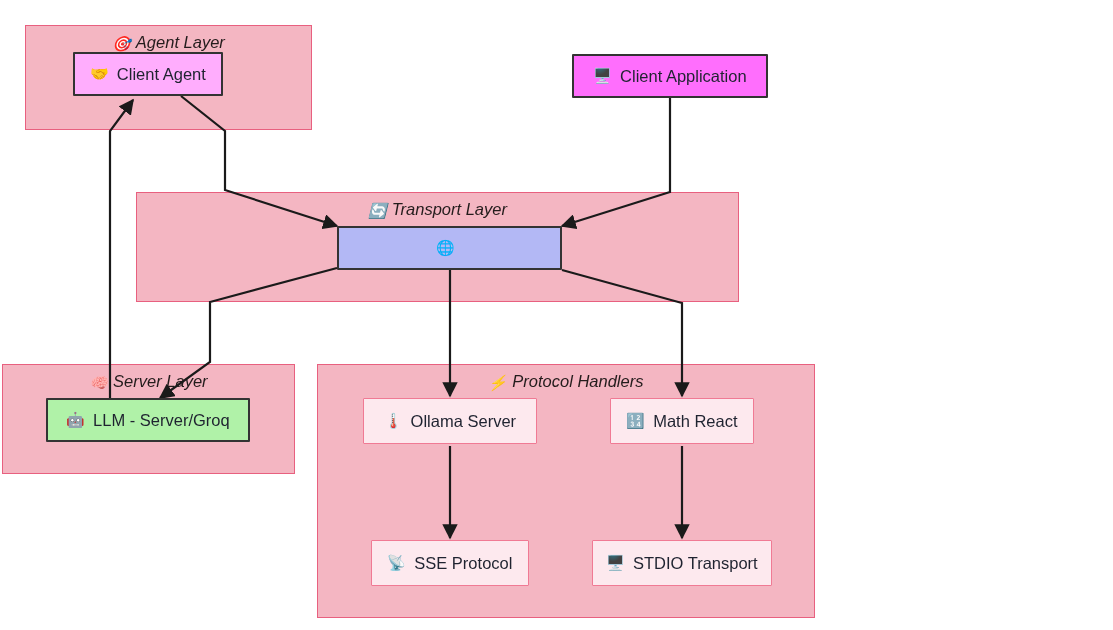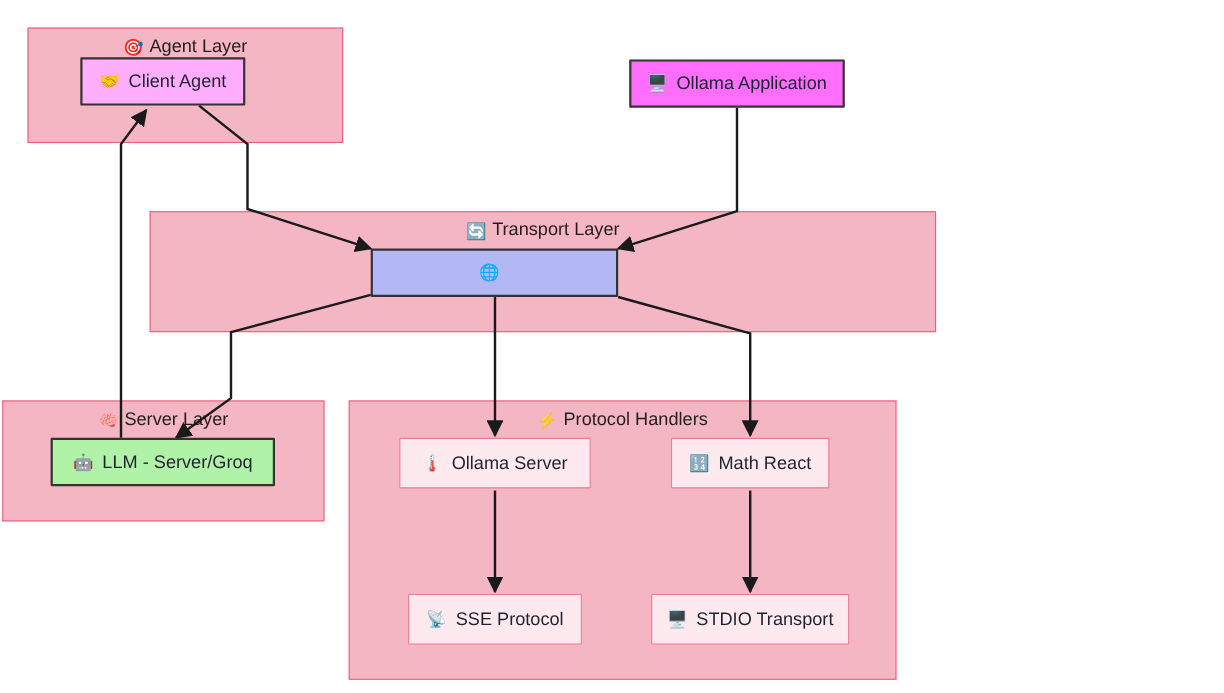--- a/index.html
+++ b/index.html
@@ -34,20 +34,21 @@
   .subgraph-title {
     position: absolute;
     top: 6px;
     left: 0;
     right: 0;
     text-align: center;
     font-size: 16.5px;
     color: #241c1c;
     white-space: nowrap;
     line-height: 20px;
+    font-style: italic;
   }
   .subgraph-title .ticon {
     font-size: 15px;
     margin-right: 5px;
     vertical-align: -1px;
   }
   .node {
     position: absolute;
     box-sizing: border-box;
     display: flex;
@@ -79,21 +80,21 @@
 <body>
 
 <div id="canvas">
 
   <div class="subgraph" style="left:25px; top:25px; width:287px; height:105px;">
     <div class="subgraph-title">
       <span class="ticon">🎯</span><span>Agent Layer</span>
     </div>
   </div>
 
-  <div class="subgraph" style="left:136px; top:192px; width:715px; height:110px;">
+  <div class="subgraph" style="left:136px; top:192px; width:603px; height:110px;">
     <div class="subgraph-title">
       <span class="ticon">🔄</span><span>Transport Layer</span>
     </div>
   </div>
 
   <div class="subgraph" style="left:2px; top:364px; width:293px; height:110px;">
     <div class="subgraph-title">
       <span class="ticon">🧠</span><span>Server Layer</span>
     </div>
   </div>
@@ -130,21 +131,21 @@
     </g>
   </svg>
 
   <div class="node node-dark fill-react" style="left:73px; top:52px; width:150px; height:44px;">
     <span class="nicon">🤝</span>
     <span>Client Agent</span>
   </div>
 
   <div class="node node-dark fill-client" style="left:572px; top:54px; width:196px; height:44px;">
     <span class="nicon">🖥️</span>
-    <span>Ollama Application</span>
+    <span>Client Application</span>
   </div>
 
   <div class="node node-dark fill-mcp" style="left:337px; top:226px; width:225px; height:44px;">
     <span class="nicon">🌐</span>
   </div>
 
   <div class="node node-dark fill-llm" style="left:46px; top:398px; width:204px; height:44px;">
     <span class="nicon">🤖</span>
     <span>LLM - Server/Groq</span>
   </div>

